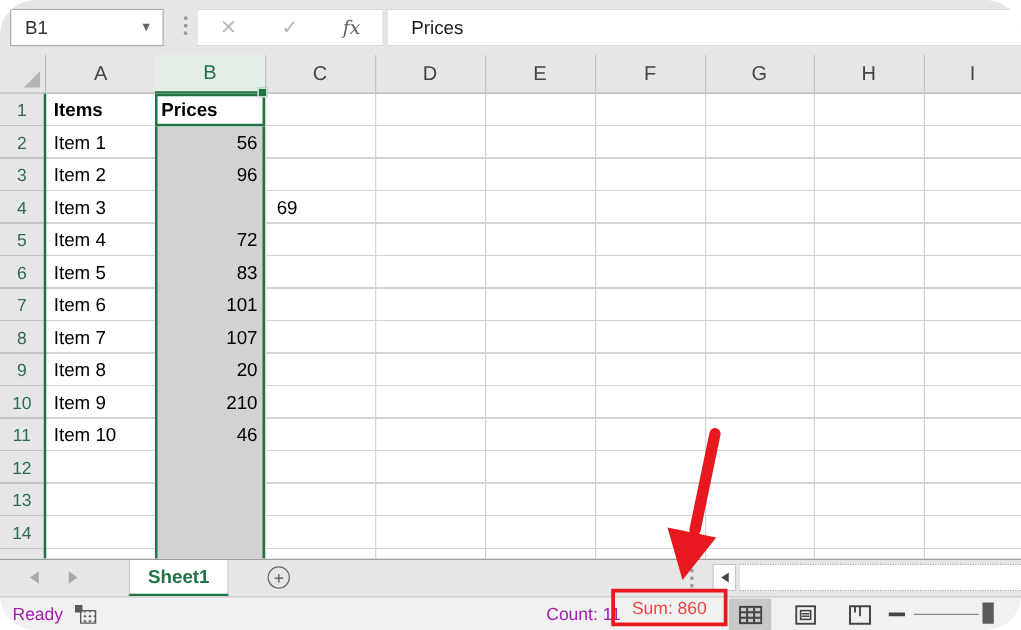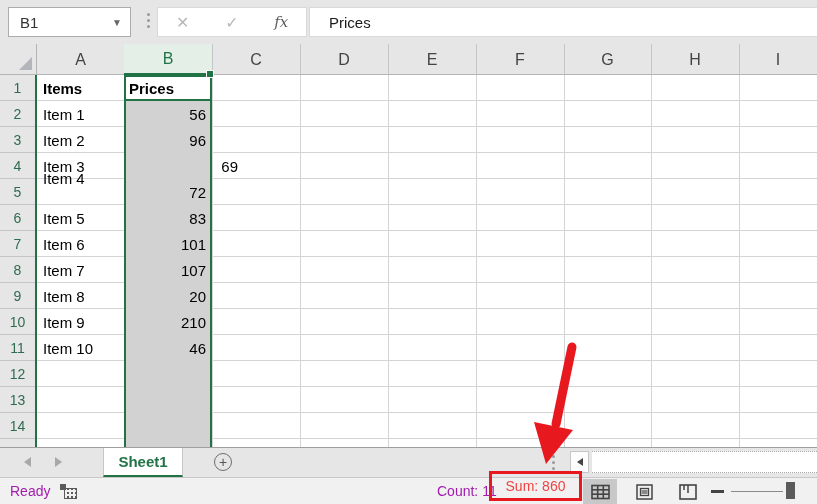--- a/index.html
+++ b/index.html
@@ -1,17 +1,17 @@
 <!DOCTYPE html>
 <html><head>
 <meta charset="utf-8">
 <style>
   html,body{margin:0;padding:0;background:#fff;}
   #app{position:relative;width:817px;height:504px;overflow:hidden;
-       font-family:"Liberation Sans",sans-serif;background:#fff;
+       font-family:"Liberation Sans",sans-serif;background:#fff;border-radius:28px;
        -webkit-font-smoothing:antialiased;}
   #app *{box-sizing:border-box;}
 
   
   .topbar{position:absolute;left:0;top:0;width:817px;height:44px;background:#e6e6e6;}
   .name-box{position:absolute;left:8px;top:7px;width:123px;height:30px;background:#fff;
             border:1px solid #ababab;display:flex;align-items:center;padding:0 8px 0 11px;
             font-size:15px;color:#333;}
   .name-box .caret{margin-left:auto;color:#666;font-size:10px;}
   .vdots{position:absolute;width:4px;display:flex;flex-direction:column;gap:3px;align-items:center;}
@@ -173,21 +173,21 @@
       <div class="row-header" style="top: 265px;">10</div>
       <div class="row-header" style="top: 291px;">11</div>
       <div class="row-header" style="top: 317px;">12</div>
       <div class="row-header" style="top: 343px;">13</div>
       <div class="row-header" style="top: 369px;">14</div>
       <div class="row-header" style="top: 395px;">15</div>
       <div class="cell a bold" style="top: 31px;">Items</div>
       <div class="cell a" style="top: 57px;">Item 1</div>
       <div class="cell a" style="top: 83px;">Item 2</div>
       <div class="cell a" style="top: 109px;">Item 3</div>
-      <div class="cell a" style="top: 121px;">Item 4</div>
+      <div class="cell a" style="top: 135px;">Item 4</div>
       <div class="cell a" style="top: 161px;">Item 5</div>
       <div class="cell a" style="top: 187px;">Item 6</div>
       <div class="cell a" style="top: 213px;">Item 7</div>
       <div class="cell a" style="top: 239px;">Item 8</div>
       <div class="cell a" style="top: 265px;">Item 9</div>
       <div class="cell a" style="top: 291px;">Item 10</div>
       <div class="cell b1 bold" style="top: 31px;">Prices</div>
       <div class="cell b" style="top: 57px;">56</div>
       <div class="cell b" style="top: 83px; padding-left: 20px;">96</div>
       <div class="cell b" style="top: 109px; margin-left: 32px;">69</div>

